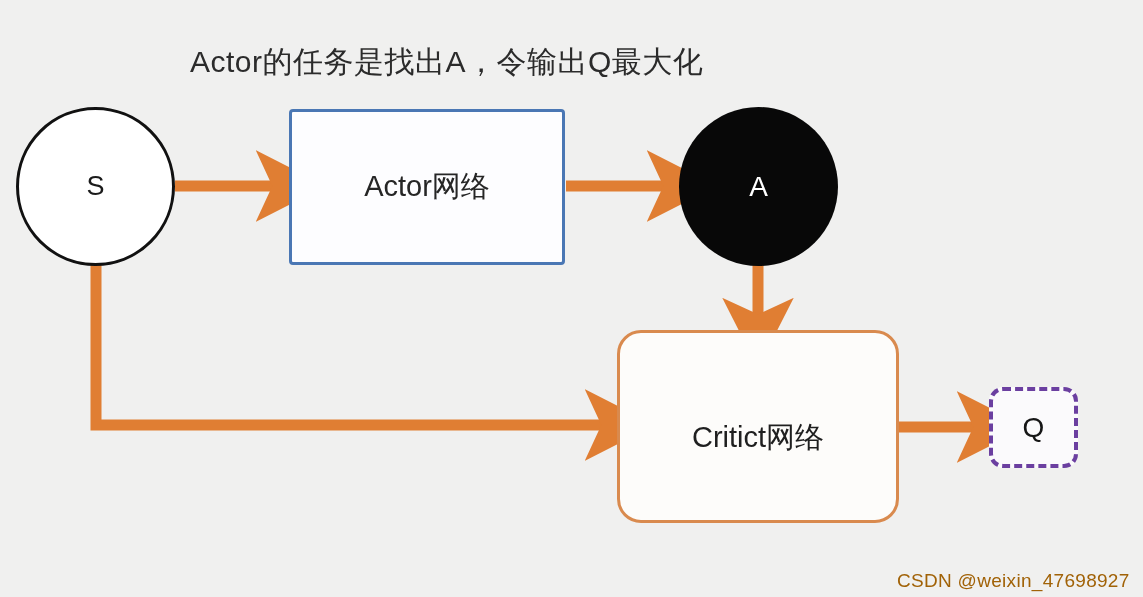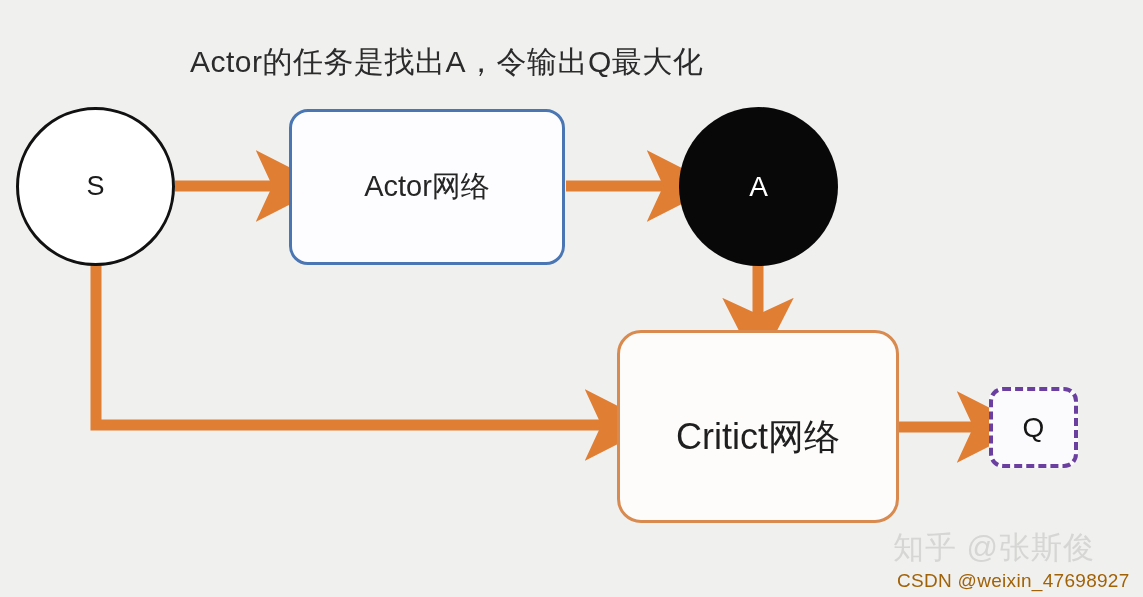--- a/index.html
+++ b/index.html
@@ -57,21 +57,21 @@
   .circle-s .lbl {
     font-size: 27px;
     color: #1a1a1a;
   }
 
   .box-actor {
     left: 289px;
     top: 109px;
     width: 276px;
     height: 156px;
-    border-radius: 19px;
+    border-radius: 4px;
     background: #fdfdff;
     border: 3px solid #4a77b4;
   }
   .box-actor .lbl {
     font-size: 29px;
     color: #262626;
   }
 
   .circle-a {
     left: 679px;
@@ -90,21 +90,21 @@
   .box-critic {
     left: 617px;
     top: 330px;
     width: 282px;
     height: 193px;
     border-radius: 24px;
     background: #fdfcfa;
     border: 3px solid #d98a4e;
   }
   .box-critic .lbl {
-    font-size: 36px;
+    font-size: 29px;
     color: #1f1f1f;
     margin-top: 22px;
   }
 
   .box-q {
     left: 989px;
     top: 387px;
     width: 89px;
     height: 81px;
     border-radius: 14px;
@@ -174,16 +174,15 @@
   </div>
 
   <div class="node box-critic">
     <span class="lbl">Critict网络</span>
   </div>
 
   <div class="node box-q">
     <span class="lbl">Q</span>
   </div>
 
-  <div class="wm-zhihu">知乎 @张斯俊</div>
   <div class="wm-csdn">CSDN @weixin_47698927</div>
 
 </div>
 
 </body></html>

